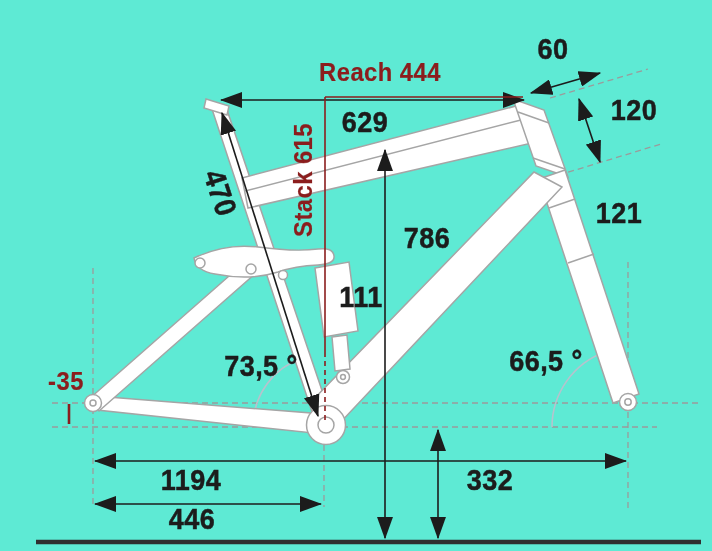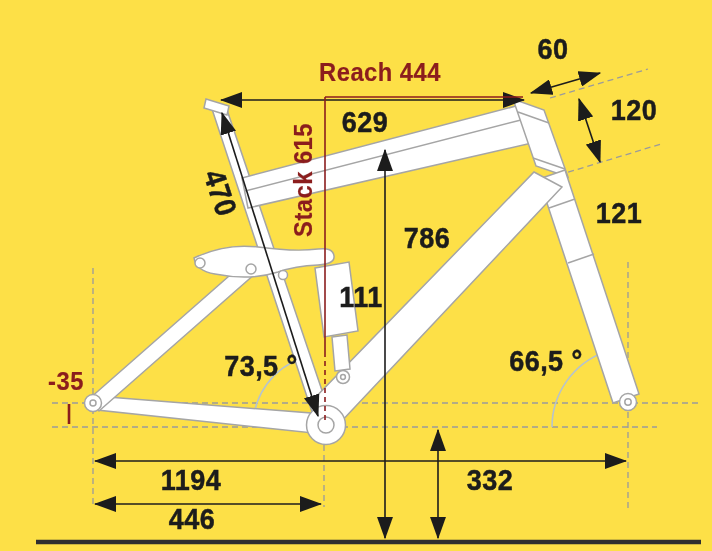--- a/index.html
+++ b/index.html
@@ -14,21 +14,21 @@
     color:var(--ink);-webkit-text-stroke:.5px currentColor;letter-spacing:.5px;
   }
   .dim{font-size:30px;}
   .red{color:var(--red);font-size:25px;-webkit-text-stroke:.2px currentColor;transform:translate(-50%,-50%) scaleX(.95);}
   .rot-stack{transform:translate(-50%,-50%) rotate(-90deg) scaleX(.95);}
   .rot-seat{transform:translate(-50%,-50%) rotate(72deg) scaleX(.9);}
 </style>
 </head>
 <body>
 
-<div id="canvas" style="background: #fde047;">
+<div id="canvas" style="background: #5eead4;">
 
   <svg width="712" height="551" viewBox="0 0 712 551">
     <defs>
       <marker id="ah" markerWidth="14" markerHeight="10" refX="13.2" refY="5" orient="auto-start-reverse" markerUnits="strokeWidth">
         <path d="M0,0 L14,5 L0,10 Z" fill="#1c1c1c"></path>
       </marker>
     </defs>
 
     <g stroke="#9b9b9b" stroke-width="1.3" stroke-dasharray="6,4" fill="none">
       <line x1="52" y1="403" x2="701" y2="403"></line>

